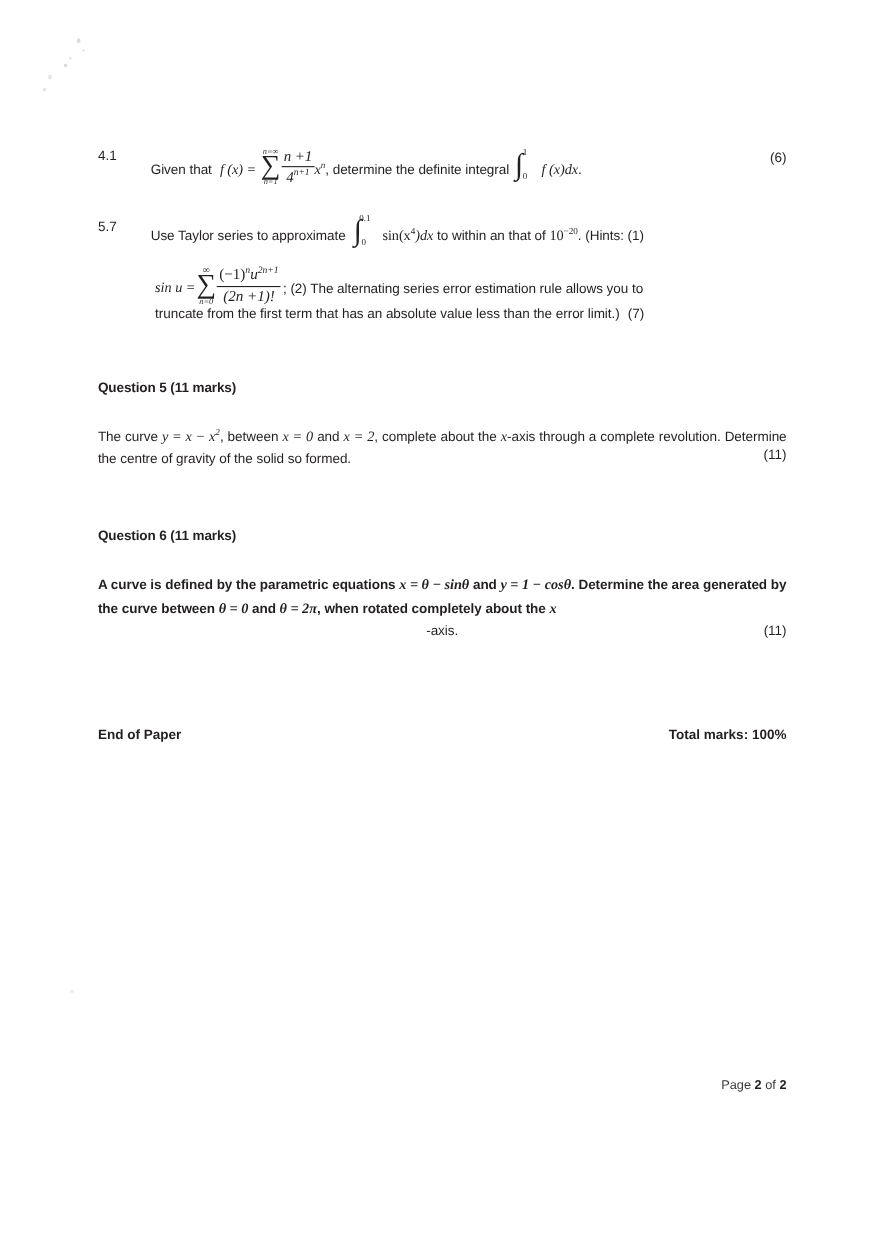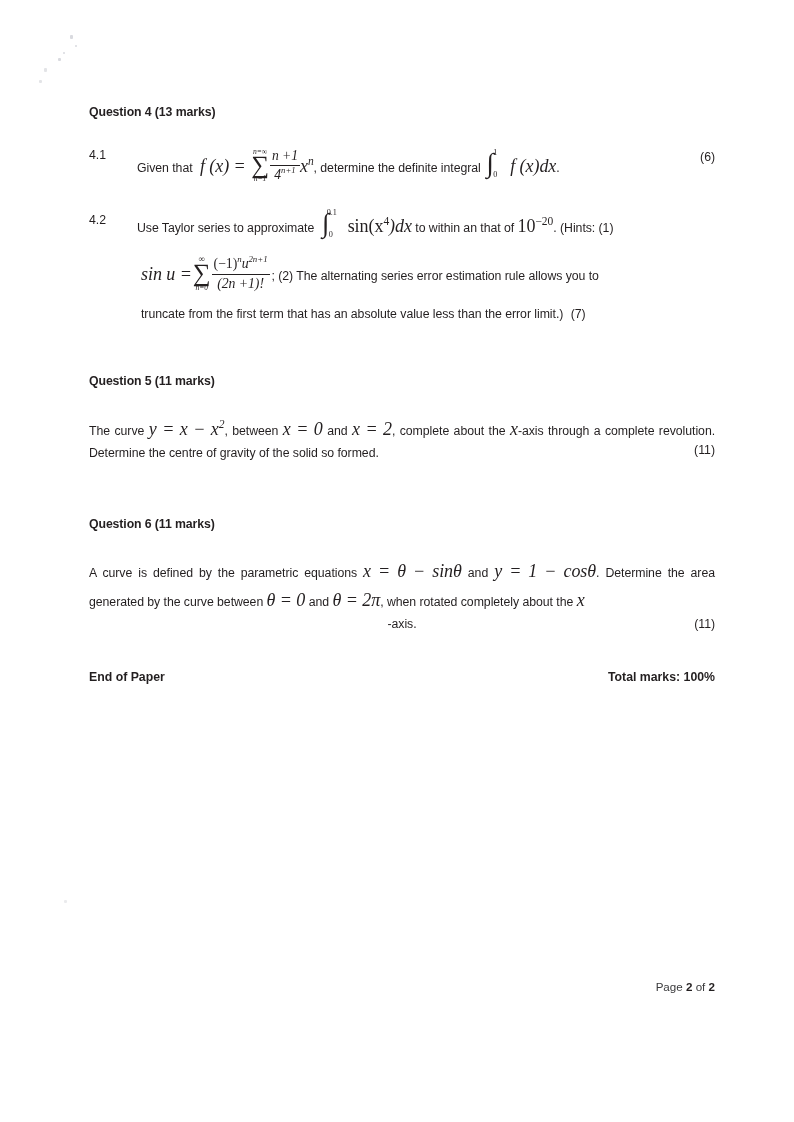--- a/index.html
+++ b/index.html
@@ -41,21 +41,21 @@
   .body-text {
     font-size: 12.3px;
     line-height: 1.62;
     letter-spacing: -0.05px;
     margin: 0;
     text-align: justify;
   }
   .math {
     font-family: "Liberation Serif", serif;
     font-style: italic;
-    font-size: 18px;
+    font-size: 13px;
     white-space: nowrap;
   }
   .nowrap { white-space: nowrap; }
 
   
   .item {
     display: flex;
     align-items: flex-start;
   }
   .item-num {
@@ -175,21 +175,20 @@
   <div class="speck" style="left:75px;top:45px;width:2px;height:2px;"></div>
   <div class="speck" style="left:63px;top:52px;width:2px;height:2px;"></div>
   <div class="speck" style="left:58px;top:58px;width:3px;height:3px;"></div>
   <div class="speck" style="left:44px;top:68px;width:3px;height:4px;opacity:.4;"></div>
   <div class="speck" style="left:39px;top:80px;width:3px;height:3px;opacity:.4;"></div>
   <div class="speck" style="left:64px;top:900px;width:3px;height:3px;opacity:.3;"></div>
 
   <div class="content">
 
     <div style="margin-top:0;">
-      <p class="q-heading">Question 4 (13 marks)</p>
 
       <div class="item" style="margin-top:29px;">
         <div class="item-num">4.1</div>
         <div class="item-body">
           <div class="body-text" style="text-align:left;line-height:1.2;">
             <span>Given that</span>
             <span class="math" style="margin-left:4px;">
               <span>f (x) =</span>
             </span><span class="sum" style="vertical-align:-9px;margin:0 1px;">
               <span class="lim-top">n=∞</span>
@@ -203,21 +202,21 @@
               <span class="lim-top">1</span>
               <span class="glyph">∫</span>
               <span class="lim-bot">0</span>
             </span><span class="math">f (x)dx</span><span>.</span>
             <span class="marks-right" style="top:2px;">(6)</span>
           </div>
         </div>
       </div>
 
       <div class="item" style="margin-top:30px;">
-        <div class="item-num">4.2</div>
+        <div class="item-num">5.7</div>
         <div class="item-body">
 
           <div class="body-text" style="text-align:left;line-height:1.2;">
             <span>Use Taylor series to approximate</span>
             <span class="intg-inline" style="margin-left:2px;">
               <span class="lim-top" style="left:7px;">0.1</span>
               <span class="glyph">∫</span>
               <span class="lim-bot">0</span>
             </span><span class="math" style="font-style:normal;margin-left:2px;"><span>sin(x</span><sup class="sm">4</sup><span style="font-style:italic;">)dx</span></span>
             <span>to within an that of</span>
@@ -228,21 +227,21 @@
             <span class="math">sin u =</span><span class="sum" style="vertical-align:-10px;margin:0 1px;">
               <span class="lim-top" style="font-size:9px;font-style:normal;">∞</span>
               <span class="glyph">∑</span>
               <span class="lim-bot">n=0</span>
             </span><span class="frac math" style="vertical-align:-8px;font-size:13.8px;">
               <span class="num"><span style="font-style:normal;">(−1)</span><sup class="sm">n</sup><span>u</span><sup class="sm">2n+1</sup></span>
               <span class="den" style="font-style:normal;"><span style="font-style:italic;text-align:right;">(2n +1)!</span></span>
             </span><span style="margin-left:2px;">; (2) The alternating series error estimation rule allows you to</span>
           </div>
 
-          <div class="body-text" style="text-align:left;line-height:1.2;margin-top:15px;margin-left:4px;">
+          <div class="body-text" style="text-align:left;line-height:1.2;margin-top:0;margin-left:4px;">
             <span>truncate from the first term that has an absolute value less than the error limit.)</span>
             <span style="margin-left:4px;">(7)</span>
           </div>
         </div>
       </div>
     </div>
 
     <div style="margin-top:52px;">
       <p class="q-heading">Question 5 (11 marks)</p>
 
@@ -255,37 +254,37 @@
         <span class="math">x</span><span>-axis through a complete revolution. Determine the centre of gravity of the solid so formed.</span>
       </div>
       <div style="position:relative;height:0;">
         <span class="marks-right" style="top:-21px;">(11)</span>
       </div>
     </div>
 
     <div style="margin-top:53px;">
       <p class="q-heading">Question 6 (11 marks)</p>
 
-      <div class="body-text" style="margin-top:26px;">
+      <div class="body-text" style="margin-top:26px;font-weight:bold;">
         <span>A curve is defined by the parametric equations</span>
         <span class="math nowrap">x = θ − sinθ</span>
         <span>and</span>
         <span class="math nowrap">y = 1 − cosθ</span><span>. Determine the area generated by the curve between</span>
         <span class="math nowrap">θ = 0</span>
         <span>and</span>
         <span class="math nowrap">θ = 2π</span><span>, when rotated completely about the</span>
         <span class="math">x</span>
       </div>
       <div class="body-text" style="position:relative;text-align:center;">
         <span>-axis.</span>
         <span class="marks-right" style="top:0;">(11)</span>
       </div>
     </div>
 
-    <div class="end-row" style="margin-top:35px;">
+    <div class="end-row" style="margin-top:77px;">
       <span>End of Paper</span>
       <span>Total marks: 100%</span>
     </div>
 
   </div>
 
   <div class="page-footer">
     <span>Page</span>
     <b>2</b>
     <span>of</span>

